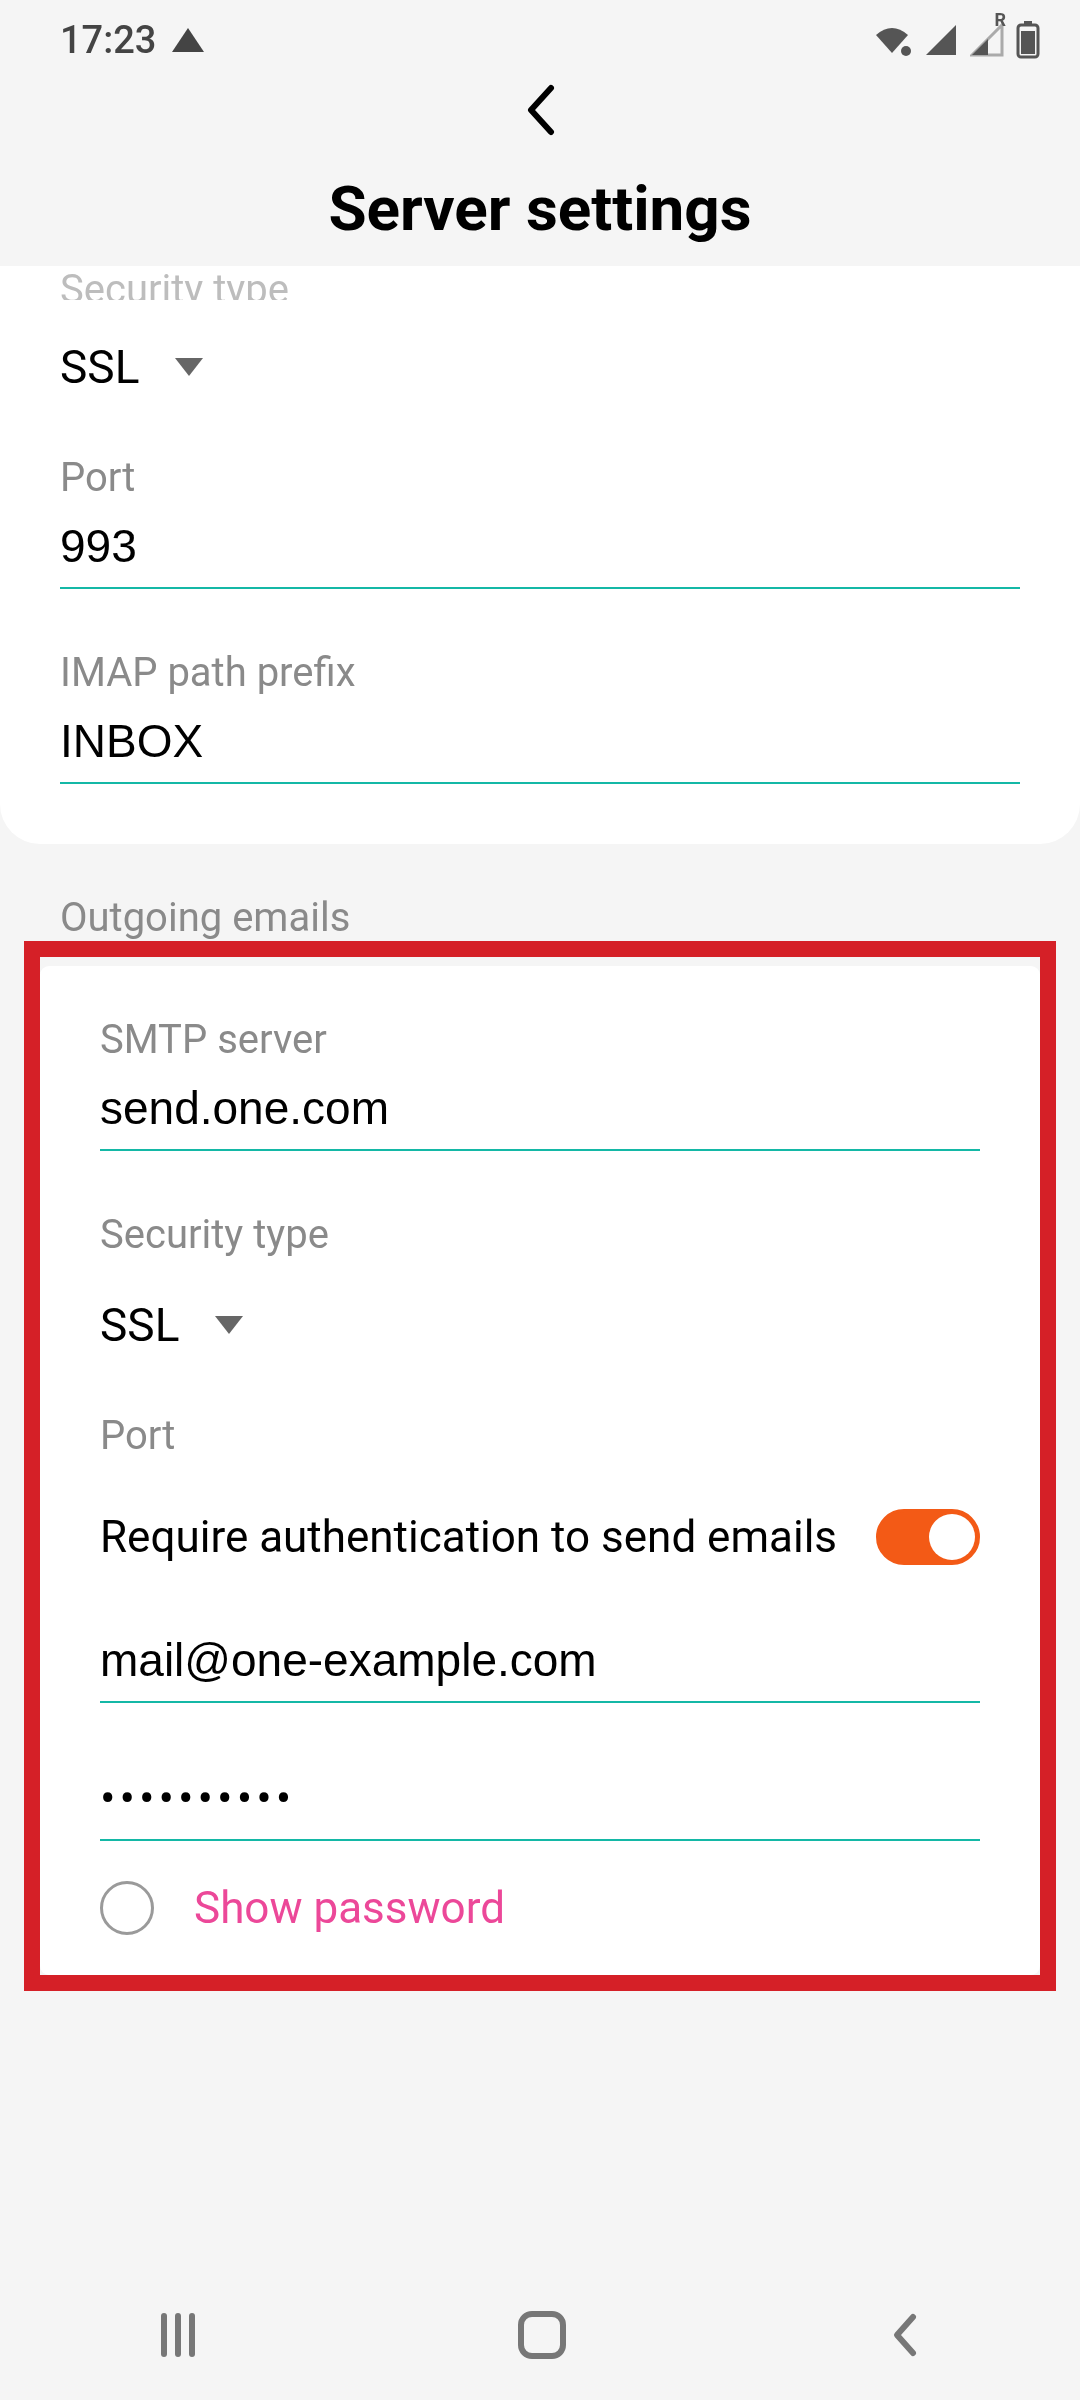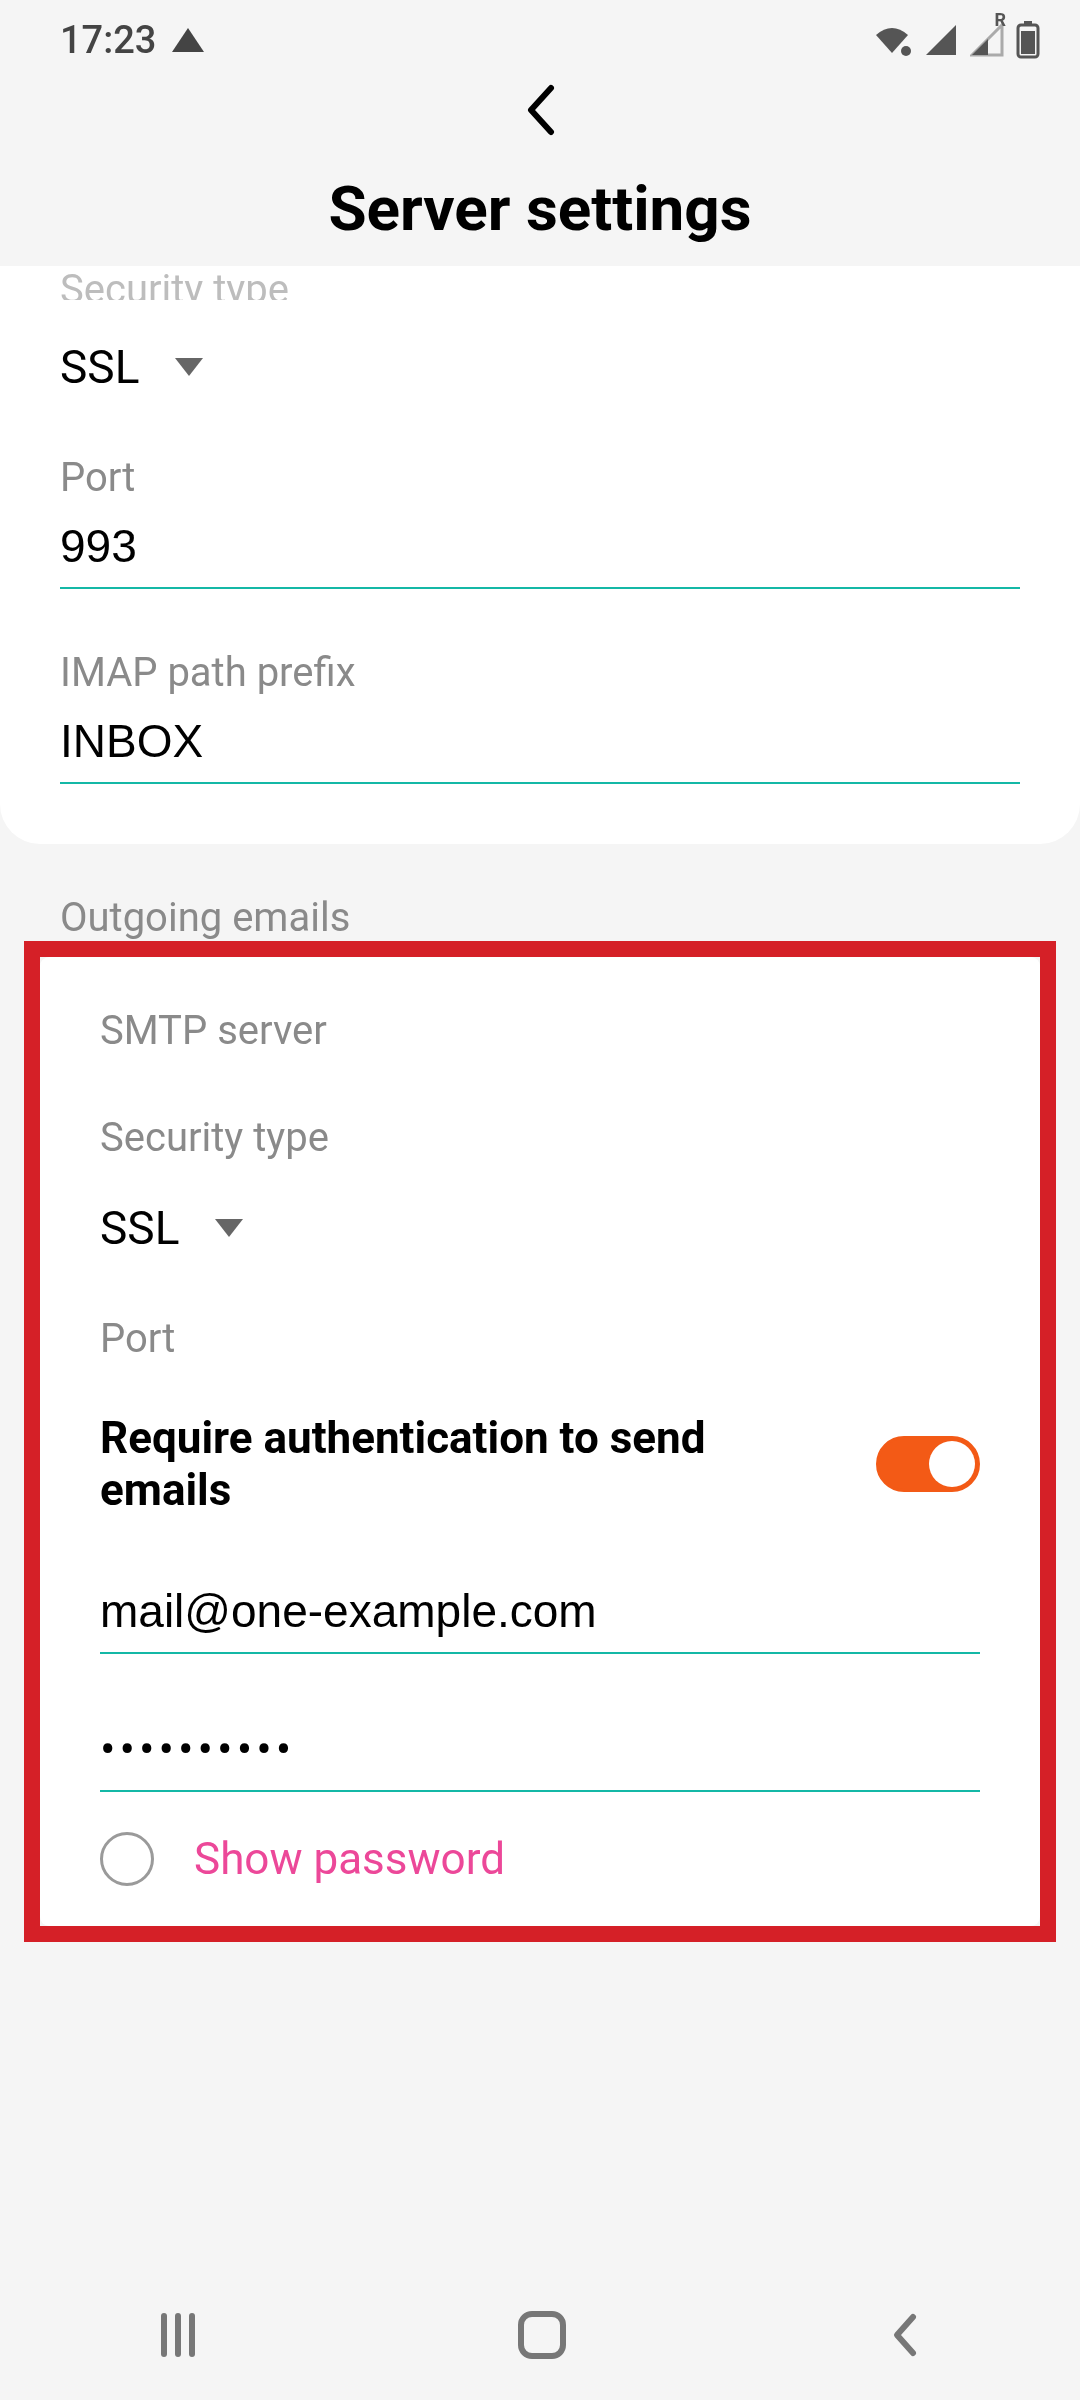--- a/index.html
+++ b/index.html
@@ -121,21 +121,20 @@
     border-right: 14px solid transparent;
     border-top: 18px solid #666;
   }
 
   .toggle-row {
     display: flex;
     align-items: center;
     justify-content: space-between;
     margin-top: 50px;
     gap: 30px;
-    font-weight: bold;
   }
   .toggle-label { font-size: 44px; color: #000; }
   .switch {
     width: 104px; height: 56px;
     border: 3px solid #f35a16;
     border-radius: 40px;
     background: #f35a16;
     position: relative;
     flex-shrink: 0;
   }
@@ -253,23 +252,24 @@
     <div class="field-label">Port</div>
     <input class="field-input" value="993" style="">
 
     <div class="field-label">IMAP path prefix</div>
     <input class="field-input" value="INBOX" style="">
   </div>
 
   <div class="section-header">Outgoing emails</div>
 
   <div class="highlight">
-    <div class="card outgoing" style="margin-top:0; border-radius:9px;">
+    <div class="card outgoing" style="margin-top:9px; border-radius:9px;">
 
       <div class="field-label">SMTP server</div>
+      <input class="field-input" value="send.one.com" style="">
 
       <div class="field-label">Security type</div>
       <div class="dropdown">
         <span>SSL</span>
         <span class="dd-caret"></span>
       </div>
 
       <div class="field-label">Port</div>
 
       <div class="toggle-row">

